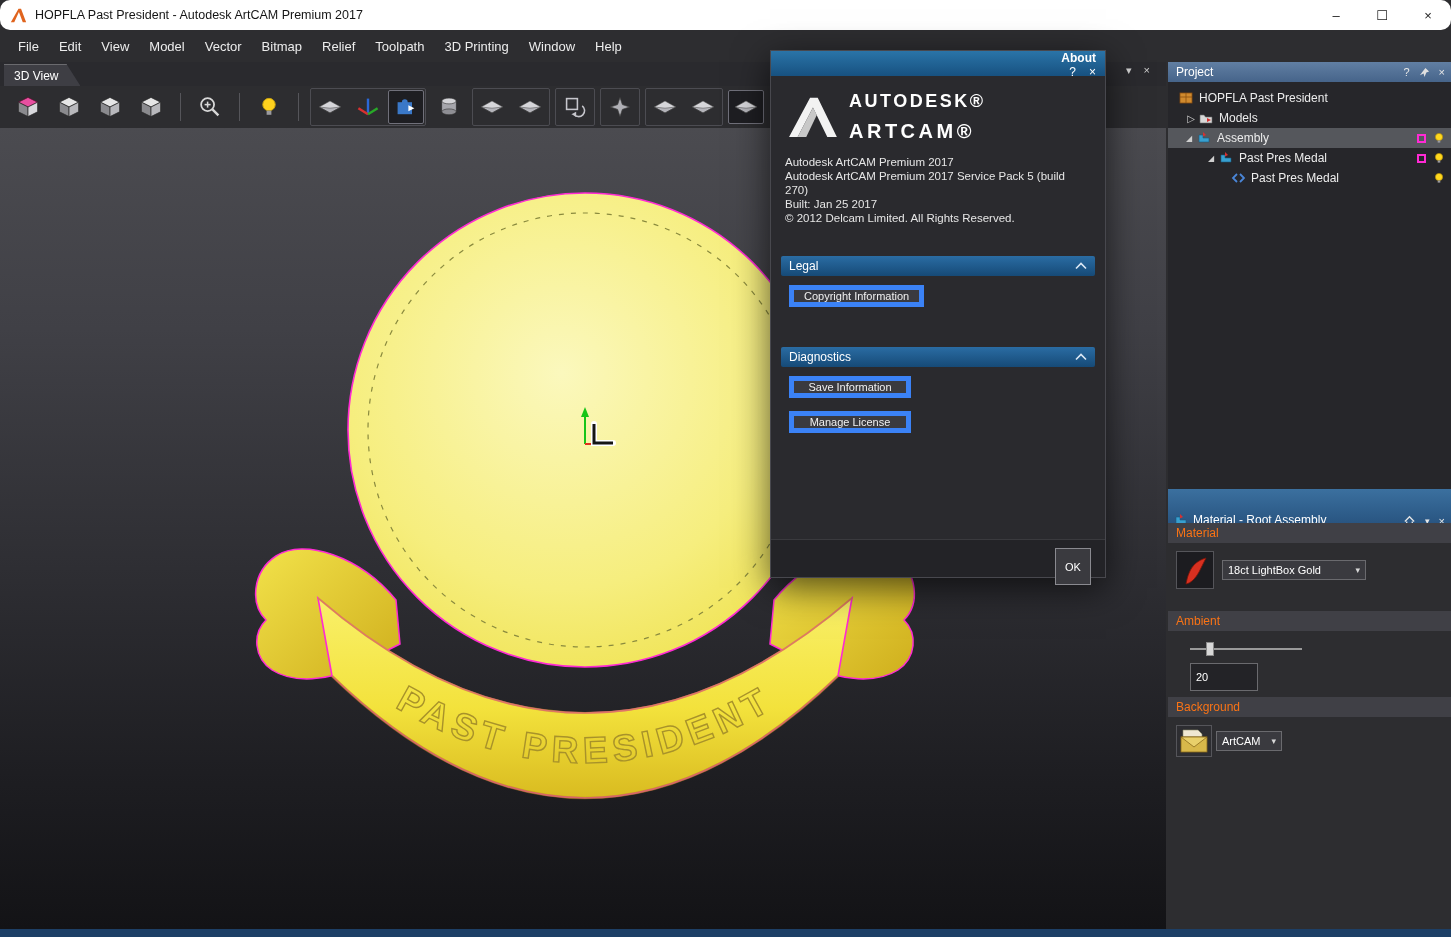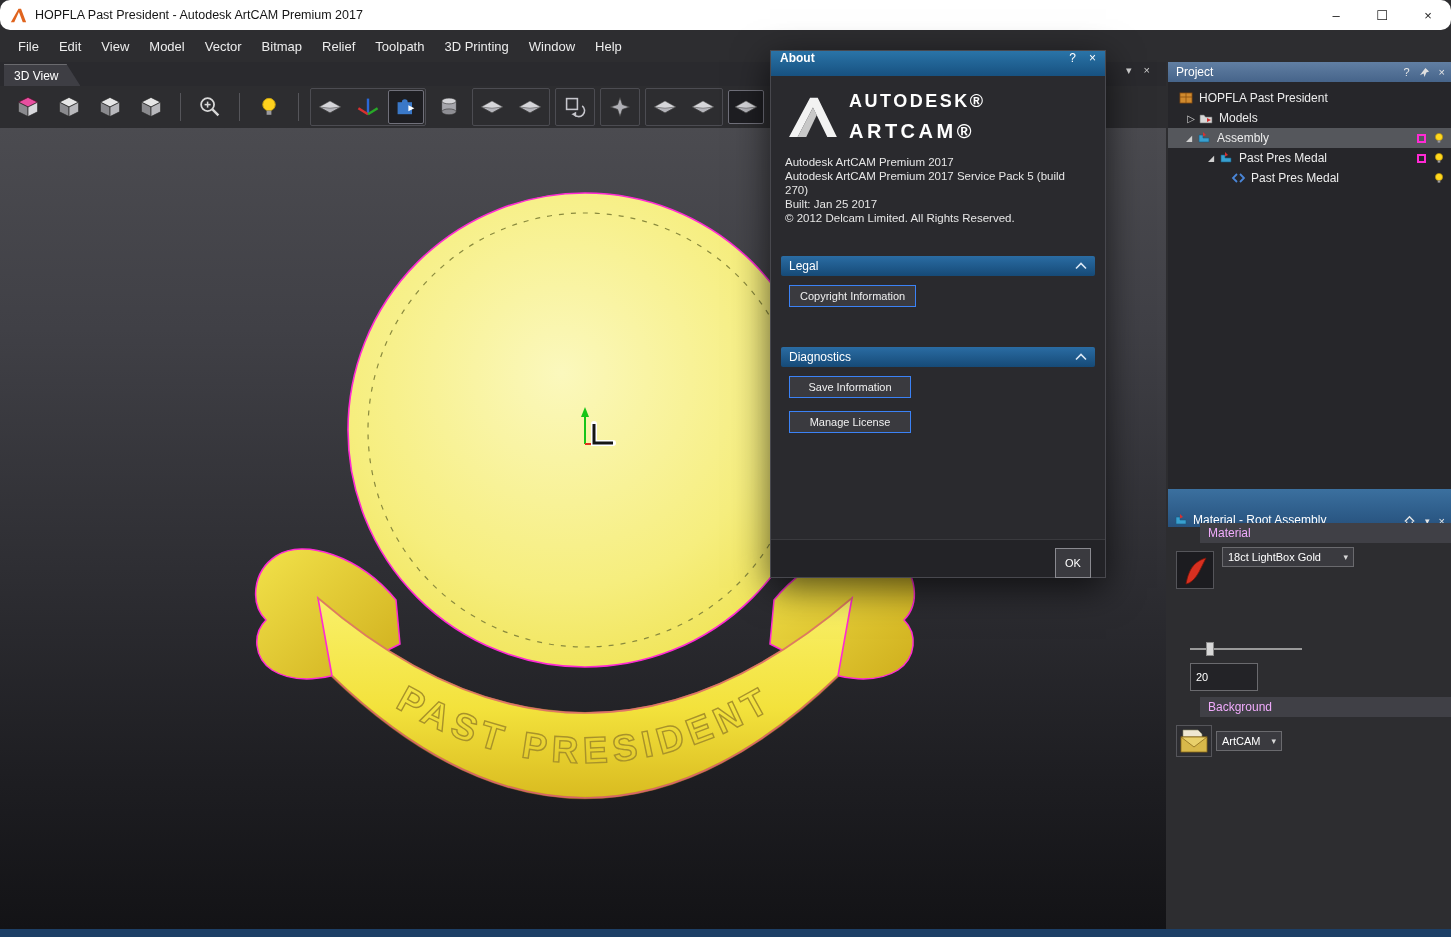--- a/index.html
+++ b/index.html
@@ -49,46 +49,46 @@
   .tree-row.selected { background:#55575c; }
   .t-arrow { width:14px; font-size:8px; color:#cfcfcf; text-align:center; }
   .t-icon { width:16px; height:14px; display:flex; align-items:center; justify-content:center; margin-right:5px; }
   .t-right { margin-left:auto; display:flex; align-items:center; gap:7px; margin-right:6px; }
   .m-square { width:9px; height:9px; border:2px solid #ff2ad4; }
 
   
   .material-panel { position:absolute; top:427px; left:0; right:0; bottom:0; background:#2d2d30; }
   .material-header { position:absolute; top:0; left:0; right:0; height:38px; display:flex; align-items:flex-end; padding:0 6px;
     background:linear-gradient(180deg,#3b709f 0%,#27527e 100%); color:#fff; font-size:12px; }
-  .sec-bar { position:absolute; left:0; right:0; height:20px; background:#404046; color:#f0abfc; font-size:12px; display:flex; align-items:center; padding-left:8px;margin-left:32px; }
+  .sec-bar { position:absolute; left:0; right:0; height:20px; background:#404046; color:#f97316; font-size:12px; display:flex; align-items:center; padding-left:8px; }
   .thumb { position:absolute; background:#1c1c20; border:1px solid #55555a; display:flex; align-items:center; justify-content:center; }
   .dropdown { position:absolute; height:20px; background:#3a3a3f; border:1px solid #6a6a6e; color:#fff; font-size:11px;
     display:flex; align-items:center; padding:0 5px; gap:8px; }
   .dropdown .caret { font-size:9px; color:#d8d8d8; margin-left:auto; }
   .slider-track { position:absolute; height:2px; background:#9a9a9a; }
   .slider-handle { position:absolute; width:8px; height:14px; background:#d8d8d8; border:1px solid #8a8a8a; }
   .value-box { position:absolute; height:28px; background:#232327; border:1px solid #6a6a6e; color:#fff; font-size:11px; display:flex; align-items:center; padding-left:5px; }
 
   
   .dialog { position:absolute; left:770px; top:50px; width:336px; height:528px; background:#2a2a2e;
     border:1px solid #48484e; box-shadow:0 10px 34px rgba(0,0,0,.65); z-index:50; }
-  .dlg-title { height:25px; background:linear-gradient(180deg,#2a74a8 0%,#175180 100%); display:flex; align-items:flex-start; padding:0 9px; color:#fff; font-size:12px; font-weight:bold; }
+  .dlg-title { height:25px; background:linear-gradient(180deg,#2a74a8 0%,#175180 100%); display:flex; align-items:flex-end; padding:0 9px; color:#fff; font-size:12px; font-weight:bold;flex-direction:column; }
   .dlg-title-icons { margin-left:auto; display:flex; gap:13px; font-weight:normal; font-size:12px; }
   .dlg-logo { display:flex; align-items:center; padding:15px 14px 8px 14px; }
   .brand { margin-left:10px; color:#fff; }
   .brand-top { font-size:18px; font-weight:bold; letter-spacing:2.5px; }
   .brand-bottom { font-size:20px; font-weight:bold; letter-spacing:3.5px; margin-top:8px; }
   .dlg-info { padding:4px 14px 0 14px; font-size:11.5px; color:#e6e6e6; line-height:14px; }
   .dlg-info div { margin-bottom:0px; }
   .dlg-section { margin:0 10px; height:20px; border-radius:2px; background:linear-gradient(180deg,#2a6ca3 0%,#164a77 100%);
     display:flex; align-items:center; padding:0 8px; color:#fff; font-size:12px; }
   .dlg-section .chev { margin-left:auto; }
-  .dlg-btn { display:block; margin:9px 0 0 18px; min-width:122px; height:22px; background:#3a3a3f; border:1px solid #3b82f6; color:#f0f0f0; font-size:11px; font-family:inherit; padding:0 10px; }
+  .dlg-btn { display:block; margin:9px 0 0 18px; min-width:122px; height:22px; background:#3a3a3f; border:5px solid #3b82f6; color:#f0f0f0; font-size:11px; font-family:inherit; padding:0 10px; }
   .dlg-bottom { position:absolute; left:0; right:0; bottom:0; height:38px; background:#232327; border-top:1px solid #3a3a3e; }
-  .ok-btn { position:absolute; right:14px; top:8px; width:36px; height:30px; background:#3a3a3f; border:1px solid #8a8a90; color:#fff; font-size:11px; font-family:inherit; }
+  .ok-btn { position:absolute; right:14px; top:8px; width:36px; height:37px; background:#3a3a3f; border:1px solid #8a8a90; color:#fff; font-size:11px; font-family:inherit; }
 </style>
 </head>
 <body>
 
 <svg width="0" height="0" style="position:absolute">
   <defs>
     <symbol id="sym-cube" viewBox="0 0 20 20">
       <polygon points="10,2 18,6 10,10 2,6" fill="#e6e6e6" stroke="#2a2a2a" stroke-width="0.6"></polygon>
       <polygon points="2,6 10,10 10,18 2,14" fill="#8a8a8e" stroke="#2a2a2a" stroke-width="0.6"></polygon>
       <polygon points="10,10 18,6 18,14 10,18" fill="#b8b8bc" stroke="#2a2a2a" stroke-width="0.6"></polygon>
@@ -453,25 +453,28 @@
     </div>
 
     <div class="sec-bar" style="top:34px">
       <span>Material</span>
     </div>
     <div class="thumb" style="top:62px; left:8px; width:38px; height:38px">
       <svg width="30" height="32">
         <path d="M6,30 C9,13 16,7 26,4 L19,18 C15,25 11,29 6,30 Z" fill="#d83020" stroke="#7a1408" stroke-width="0.8"></path>
       </svg>
     </div>
-    <div class="dropdown" style="top:58px; left:54px; width:132px">
+    <div class="dropdown" style="top:71px; left:54px; width:144px">
       <span>18ct LightBox Gold</span>
       <span class="caret">▾</span>
     </div>
 
+    <div class="sec-bar" style="top:122px">
+      <span>Ambient</span>
+    </div>
     <div class="slider-track" style="top:159px; left:22px; width:112px"></div>
     <div class="slider-handle" style="top:153px; left:38px"></div>
     <div class="value-box" style="top:174px; left:22px; width:68px">
       <span>20</span>
     </div>
 
     <div class="sec-bar" style="top:208px">
       <span>Background</span>
     </div>
     <div class="thumb" style="top:236px; left:8px; width:36px; height:32px; background:#2d2d31">

